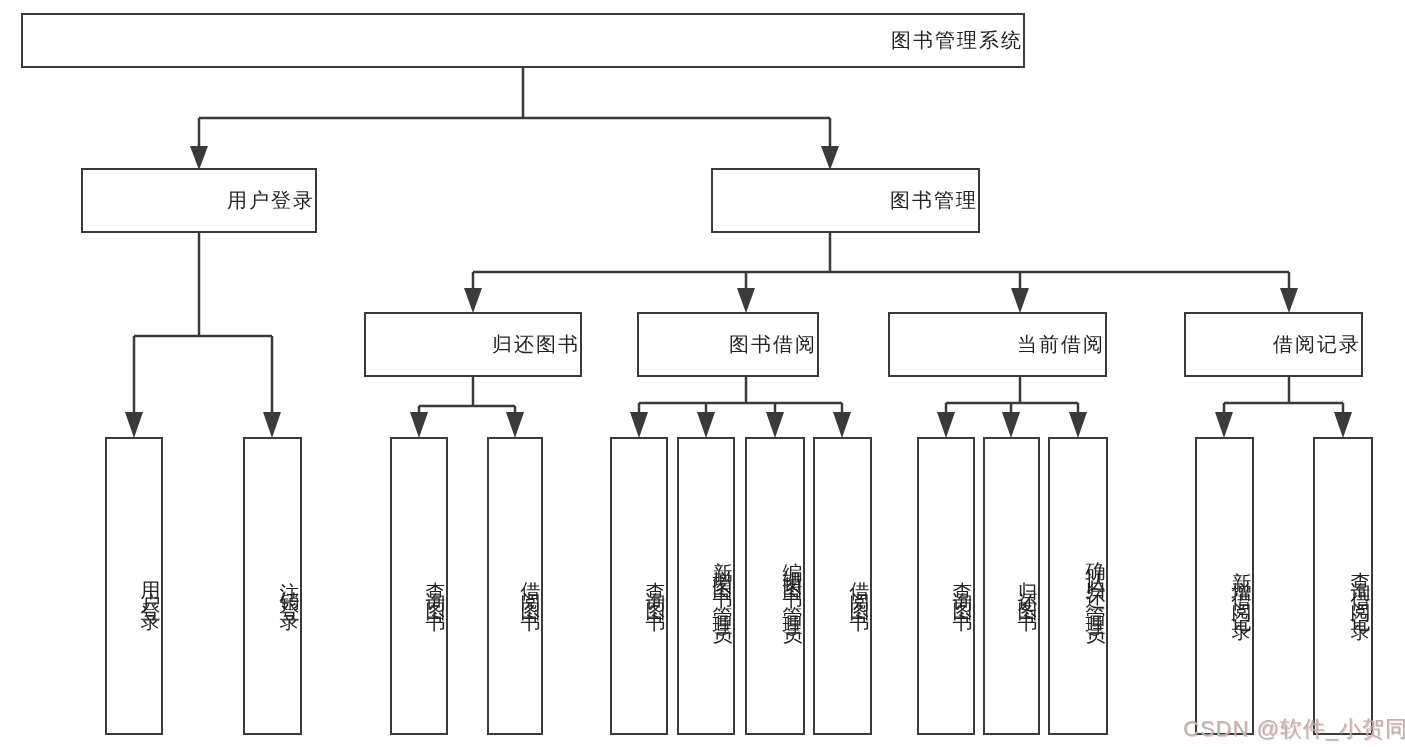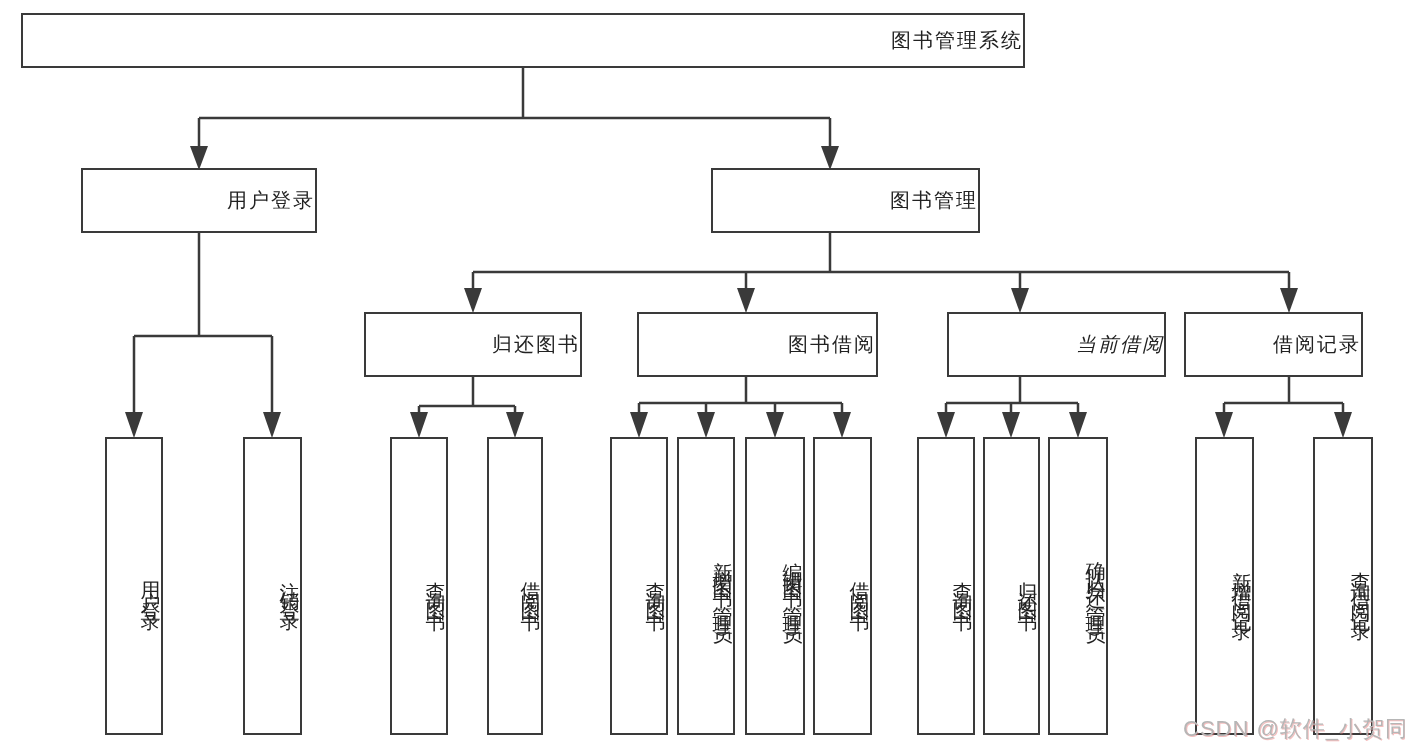--- a/index.html
+++ b/index.html
@@ -140,24 +140,24 @@
   <div class="node hbox" style="left:81px; top:168px; width:236px;">
     <span class="label">用户登录</span>
   </div>
   <div class="node hbox" style="left:711px; top:168px; width:269px;">
     <span class="label">图书管理</span>
   </div>
 
   <div class="node hbox" style="left:364px; top:312px; width:218px;">
     <span class="label">归还图书</span>
   </div>
-  <div class="node hbox" style="left:637px; top:312px; width:241px;padding-left:40px;">
+  <div class="node hbox" style="left:637px; top:312px; width:182px;padding-left:40px;">
     <span class="label">图书借阅</span>
   </div>
-  <div class="node hbox" style="left:947px; top:312px; width:219px;font-style:italic;">
+  <div class="node hbox" style="left:888px; top:312px; width:219px;">
     <span class="label">当前借阅</span>
   </div>
   <div class="node hbox" style="left:1184px; top:312px; width:179px;">
     <span class="label">借阅记录</span>
   </div>
 
   <div class="node leaf" style="left:105px; width:58px;">
     <span class="label">用户登录</span>
   </div>
   <div class="node leaf" style="left:243px; width:59px;">

